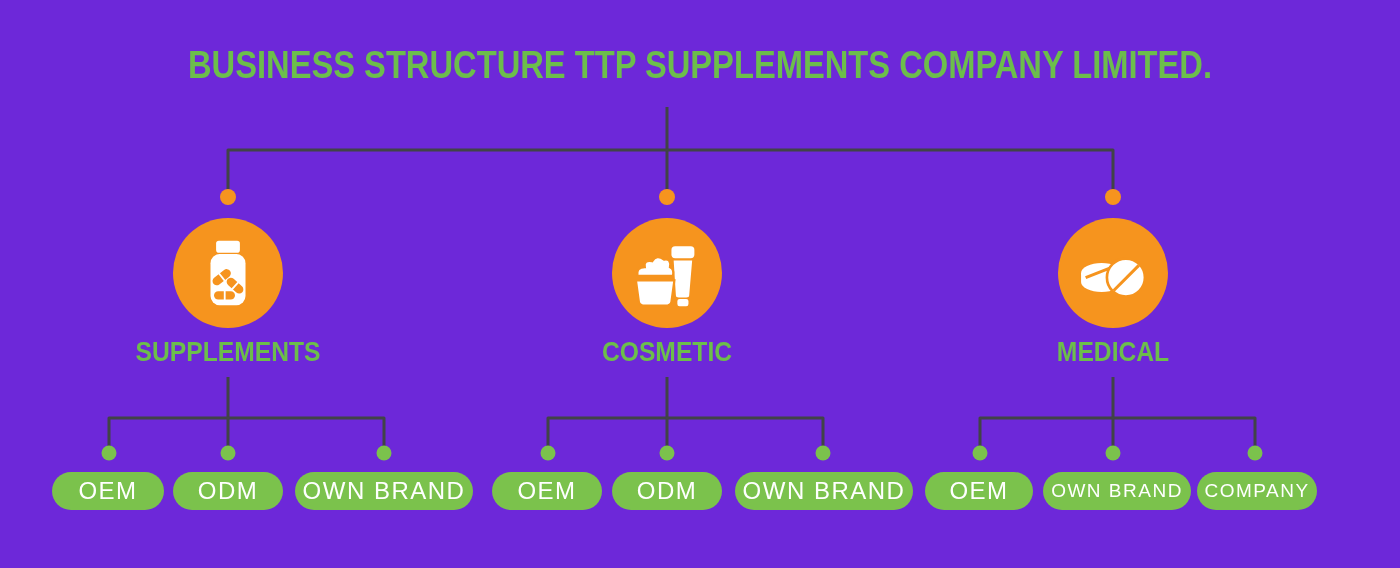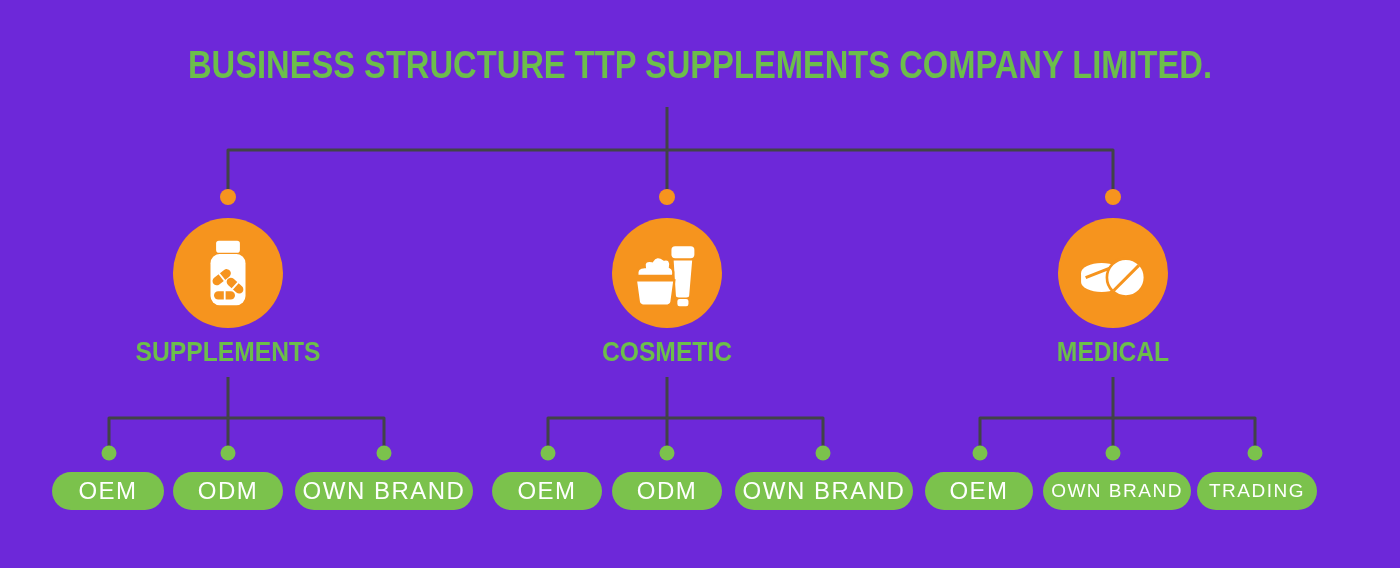--- a/index.html
+++ b/index.html
@@ -149,15 +149,15 @@
   <div class="pill" style="left:52px; width:112px;">OEM</div>
   <div class="pill" style="left:173px; width:110px;">ODM</div>
   <div class="pill" style="left:295px; width:178px;">OWN BRAND</div>
 
   <div class="pill" style="left:492px; width:110px;">OEM</div>
   <div class="pill" style="left:612px; width:110px;">ODM</div>
   <div class="pill" style="left:735px; width:178px;">OWN BRAND</div>
 
   <div class="pill" style="left:925px; width:108px;">OEM</div>
   <div class="pill" style="left:1043px; width:148px; font-size:19px;">OWN BRAND</div>
-  <div class="pill" style="left:1197px; width:120px; font-size:19px;">TRADING</div>
+  <div class="pill" style="left:1197px; width:120px; font-size:19px;">COMPANY</div>
 
 </div>
 
 </body></html>

